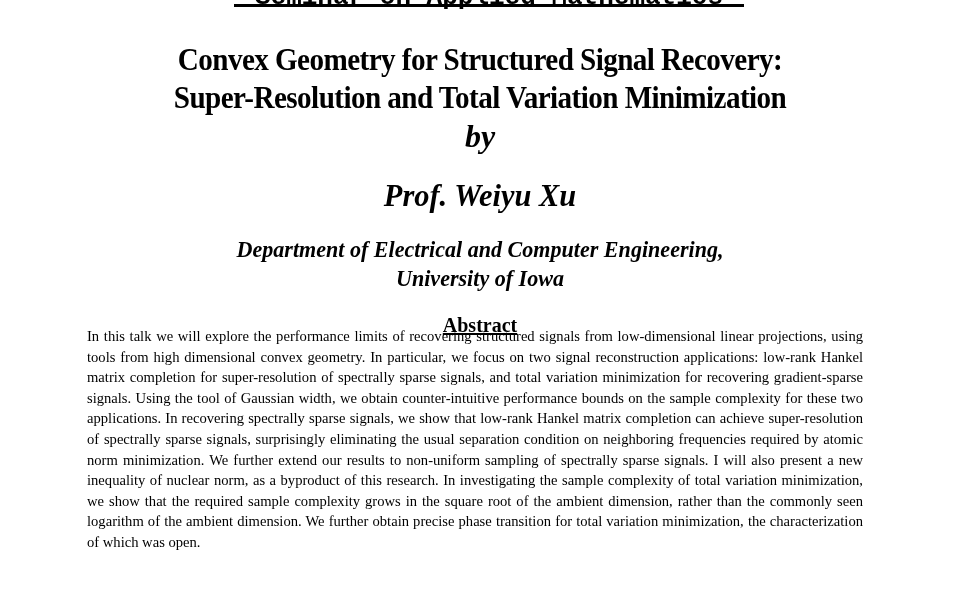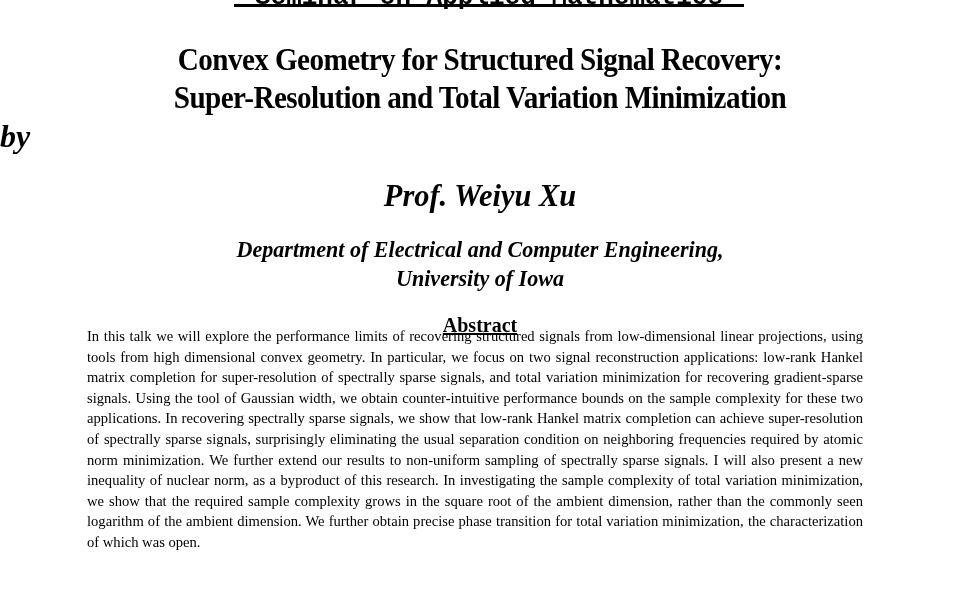--- a/index.html
+++ b/index.html
@@ -22,21 +22,21 @@
     .title {
       position: absolute; left: 0; width: 960px; text-align: center;
       font-family: "Liberation Serif", serif; font-weight: bold;
       font-size: 31px; letter-spacing: -0.6px; line-height: 36px;
       transform: scaleX(0.94);
     }
     .t1 { top: 42px; }
     .t2 { top: 80px; }
     .by {
       position: absolute; left: 0; width: 960px; top: 118px;
-      text-align: left; font-weight: bold; font-style: italic; font-size: 32px; line-height: 36px;
+      text-align: center; font-weight: bold; font-style: italic; font-size: 32px; line-height: 36px;
     }
     .speaker {
       position: absolute; left: 0; width: 960px; top: 176px;
       text-align: center; font-weight: bold; font-style: italic; font-size: 32px; line-height: 38px;
       transform: scaleX(0.95);
     }
     .affil {
       position: absolute; left: 0; width: 960px; text-align: center;
       font-weight: bold; font-style: italic; font-size: 23px; line-height: 28px;
       transform: scaleX(0.96);

